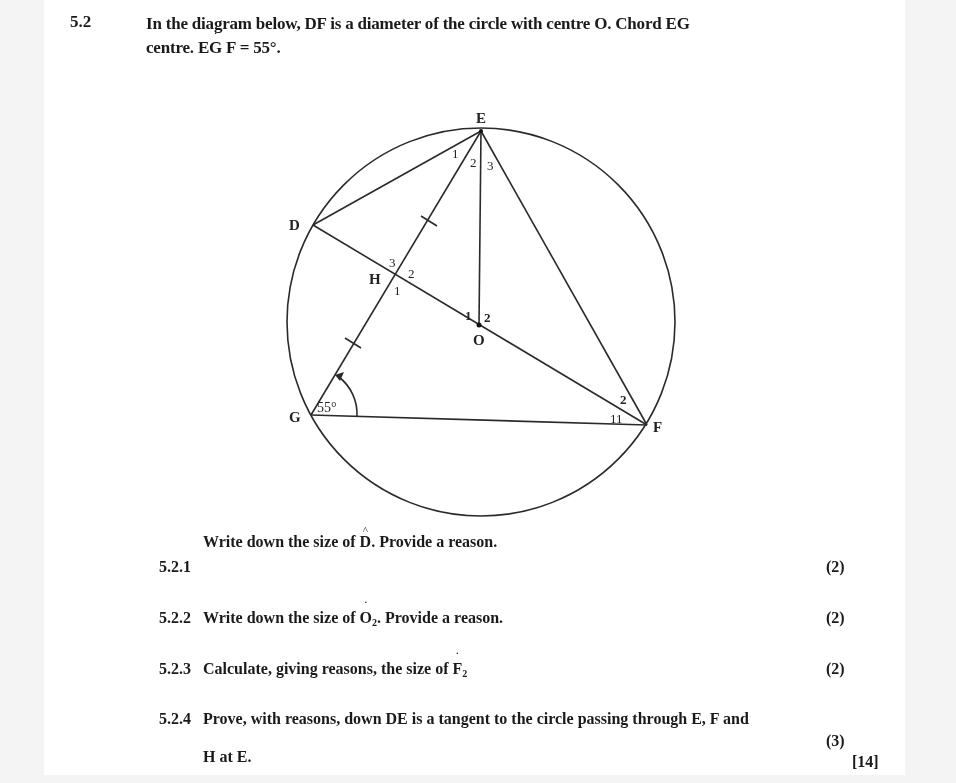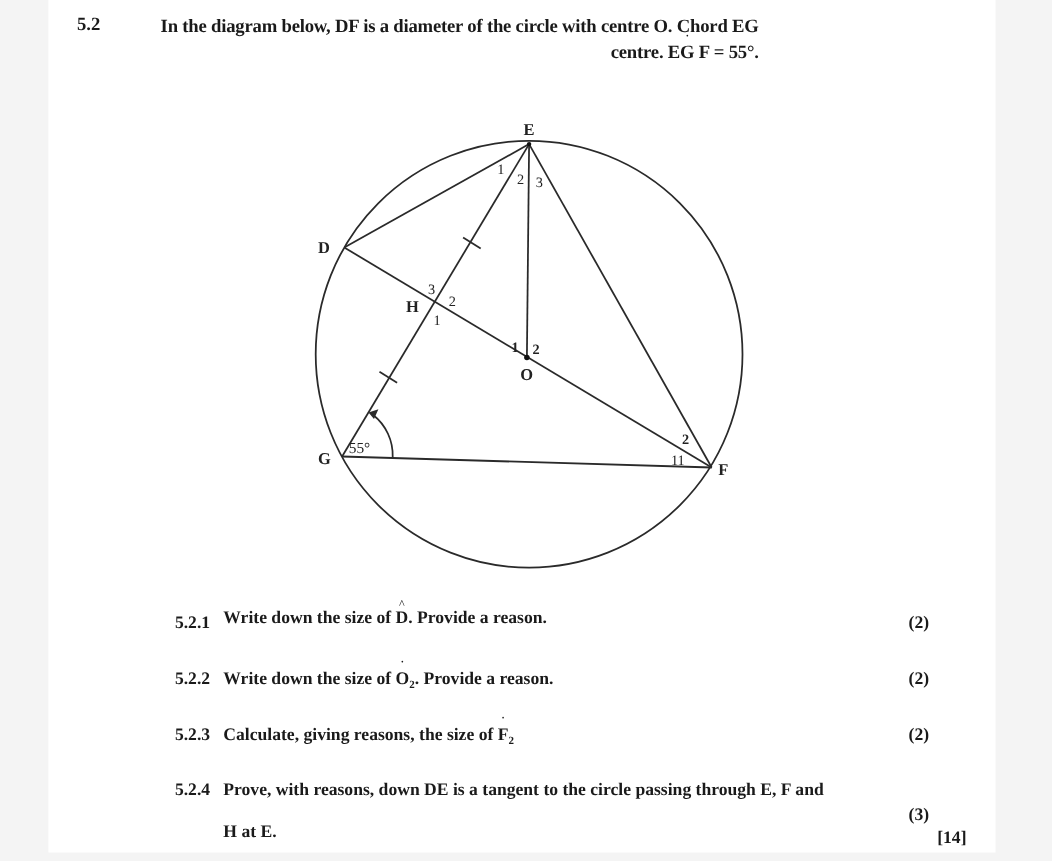--- a/index.html
+++ b/index.html
@@ -10,21 +10,21 @@
       color: #1a1a1a;
       position: relative;
     }
     .page {
       position: absolute; left: 44px; top: 0; width: 861px; height: 775px;
       background: #ffffff;
     }
     .abs { position: absolute; white-space: nowrap; }
     .qnum-main { left: 70px; top: 12px; font-size: 17px; font-weight: bold; text-align: right; }
     .intro { left: 146px; top: 12px; font-size: 17px; font-weight: bold; line-height: 24px; letter-spacing: -0.2px; }
-    .intro div { white-space: nowrap; text-align: right; }
+    .intro div { white-space: nowrap; }
     .hat { position: relative; display: inline-block; }
     .hat::before {
       content: "^"; position: absolute; left: 50%; top: -9px; transform: translateX(-50%);
       font-size: 11px; font-weight: normal;
     }
     .dot::before { content: "\02D9"; top: -10px; font-size: 14px; }
     .sub { font-size: 10px; vertical-align: -3px; }
     .q { font-size: 16px; font-weight: bold; }
     .qn { left: 147px; margin-left: 12px; }
     .qt { left: 203px; }
@@ -79,21 +79,21 @@
     <text x="394" y="295">1</text>
     <text x="465" y="320" font-weight="bold">1</text>
     <text x="484" y="322" font-weight="bold">2</text>
     <text x="620" y="404" font-weight="bold">2</text>
     <text x="610" y="423">11</text>
     <text x="317" y="412" font-size="14">55°</text>
   </g>
 </svg>
 
 <div class="abs q qn" style="top:558px">5.2.1</div>
-<div class="abs q qt" style="top:553px"><span>Write down the size of </span><span class="hat">D</span><span>. Provide a reason.</span></div>
+<div class="abs q qt" style="top:533px"><span>Write down the size of </span><span class="hat">D</span><span>. Provide a reason.</span></div>
 <div class="abs q qm" style="top:558px">(2)</div>
 
 <div class="abs q qn" style="top:609px">5.2.2</div>
 <div class="abs q qt" style="top:609px"><span>Write down the size of </span><span class="hat dot">O</span><span class="sub">2</span><span>. Provide a reason.</span></div>
 <div class="abs q qm" style="top:609px">(2)</div>
 
 <div class="abs q qn" style="top:660px">5.2.3</div>
 <div class="abs q qt" style="top:660px"><span>Calculate, giving reasons, the size of </span><span class="hat dot">F</span><span class="sub">2</span></div>
 <div class="abs q qm" style="top:660px">(2)</div>
 

